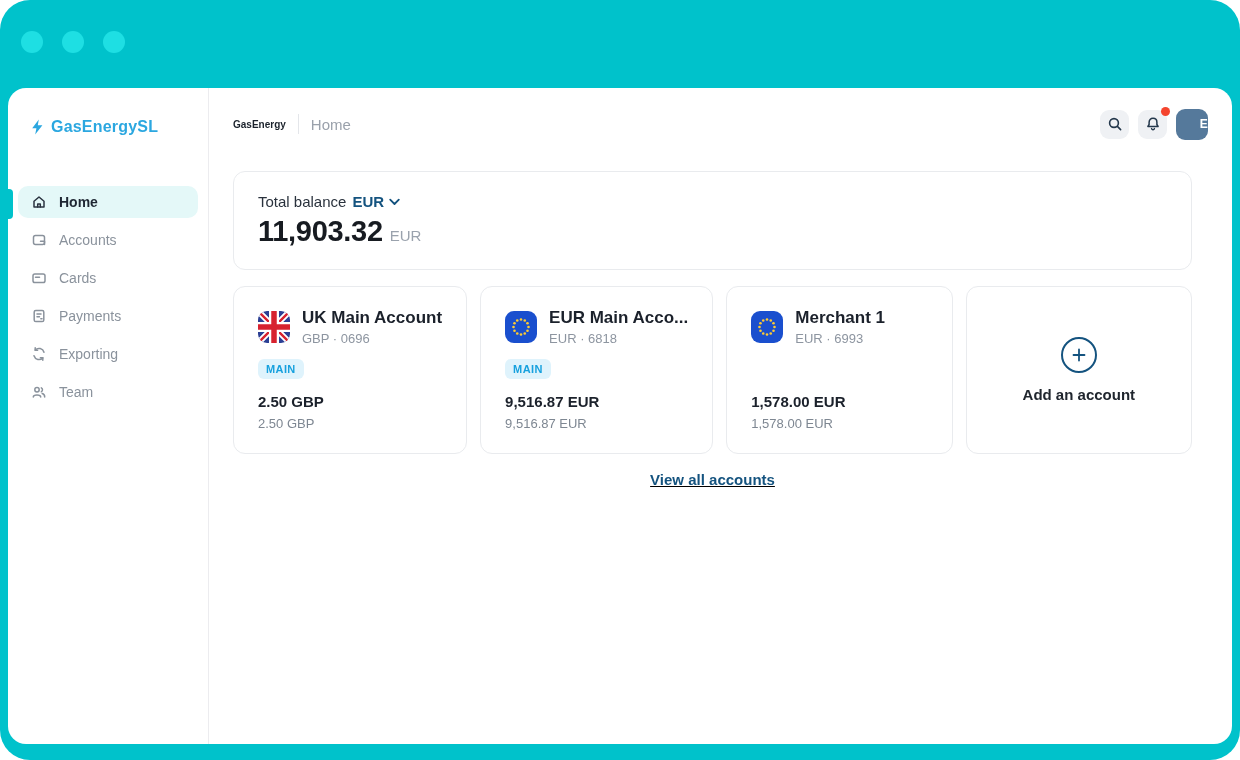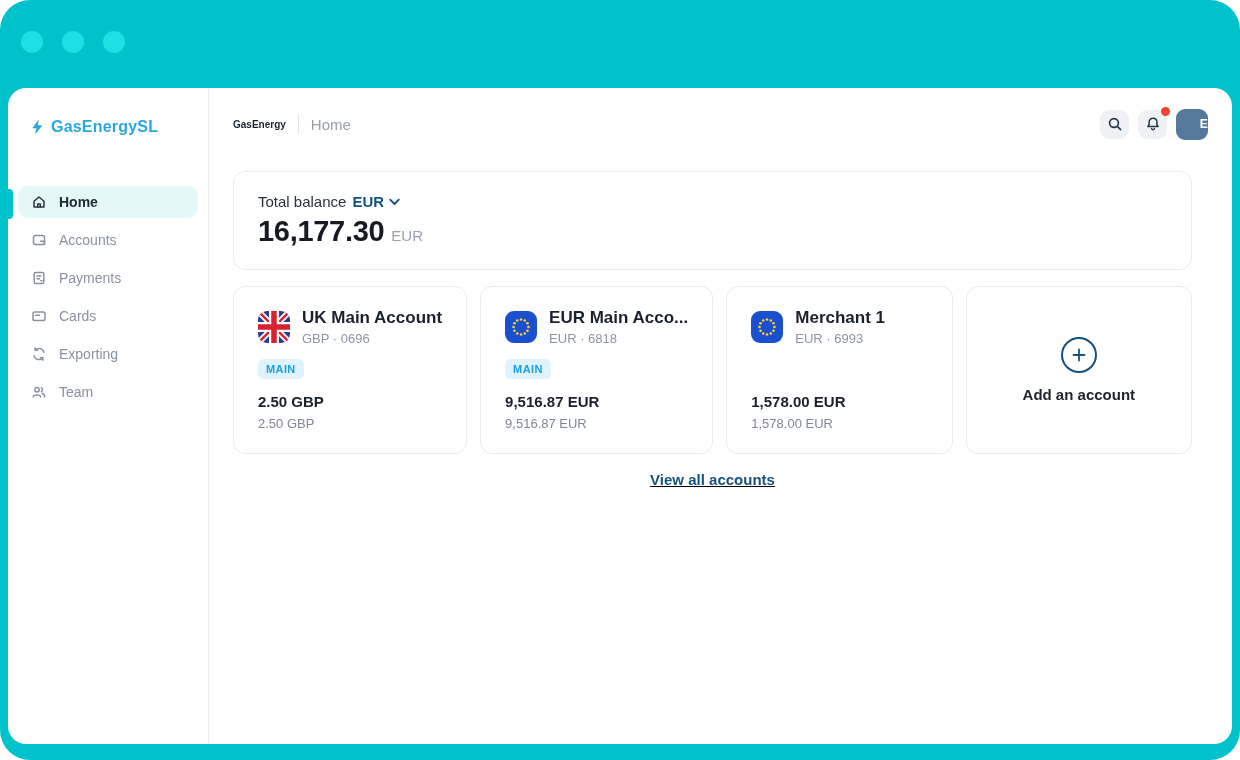--- a/index.html
+++ b/index.html
@@ -121,35 +121,35 @@
             <svg width="16" height="16" viewBox="0 0 16 16" fill="none" stroke="currentColor" stroke-width="1.5" stroke-linecap="round" stroke-linejoin="round">
                 <path d="M2.5 5.5 c0-1.1.9-2 2-2 h7 c1.1 0 2 .9 2 2 v5 c0 1.1-.9 2-2 2 h-7 c-1.1 0-2-.9-2-2 Z"></path>
                 <path d="M9.5 9.2 h4 v3.3"></path>
               </svg>
           </span>
           <span>Accounts</span>
         </div>
         <div class="nav-item">
           <span class="nicon">
             <svg width="16" height="16" viewBox="0 0 16 16" fill="none" stroke="currentColor" stroke-width="1.5" stroke-linecap="round" stroke-linejoin="round">
+                <rect x="2" y="4" width="12" height="8.5" rx="1.8"></rect>
+                <path d="M4.5 7.2 h4"></path>
+              </svg>
+          </span>
+          <span>Cards</span>
+        </div>
+        <div class="nav-item">
+          <span class="nicon">
+            <svg width="16" height="16" viewBox="0 0 16 16" fill="none" stroke="currentColor" stroke-width="1.5" stroke-linecap="round" stroke-linejoin="round">
                 <rect x="3.2" y="2.5" width="9.6" height="11" rx="1.6"></rect>
                 <path d="M6 6 h4 M6 8.7 h2.5"></path>
                 <path d="M9.8 10.8 h1.2"></path>
               </svg>
           </span>
           <span>Payments</span>
-        </div>
-        <div class="nav-item">
-          <span class="nicon">
-            <svg width="16" height="16" viewBox="0 0 16 16" fill="none" stroke="currentColor" stroke-width="1.5" stroke-linecap="round" stroke-linejoin="round">
-                <rect x="2" y="4" width="12" height="8.5" rx="1.8"></rect>
-                <path d="M4.5 7.2 h4"></path>
-              </svg>
-          </span>
-          <span>Cards</span>
         </div>
         <div class="nav-item">
           <span class="nicon">
             <svg width="16" height="16" viewBox="0 0 16 16" fill="none" stroke="currentColor" stroke-width="1.5" stroke-linecap="round" stroke-linejoin="round">
                 <path d="M13 6.2 A5.2 5.2 0 0 0 4.2 4.1"></path>
                 <path d="M4.2 1.8 v2.4 h2.4"></path>
                 <path d="M3 9.8 a5.2 5.2 0 0 0 8.8 2.1"></path>
                 <path d="M11.8 14.2 v-2.4 h-2.4"></path>
               </svg>
           </span>
@@ -205,21 +205,21 @@
           <span class="balance-currency">
             <span>EUR</span>
             <span style="display:flex;">
               <svg width="11" height="8" viewBox="0 0 11 8" fill="none" stroke="#14537F" stroke-width="1.8" stroke-linecap="round" stroke-linejoin="round">
                   <path d="M1.2 1.6 L5.5 6 L9.8 1.6"></path>
                 </svg>
             </span>
           </span>
         </div>
         <div class="balance-amount-row">
-          <span class="balance-amount">16,177.30</span>
+          <span class="balance-amount">11,903.32</span>
           <span class="balance-amount-ccy">EUR</span>
         </div>
       </section>
 
       <section class="accounts-row">
 
         <div class="account-card">
           <div class="card-head">
             <span class="flag">
               <svg width="32" height="32" viewBox="0 0 32 32">

